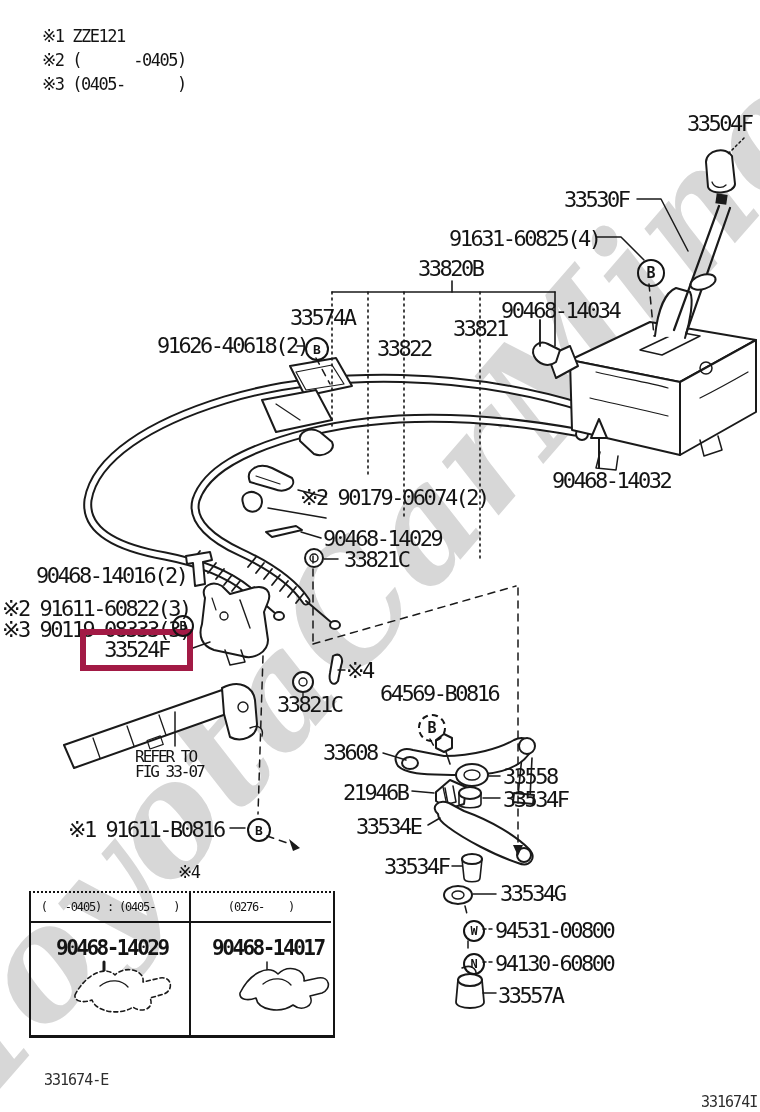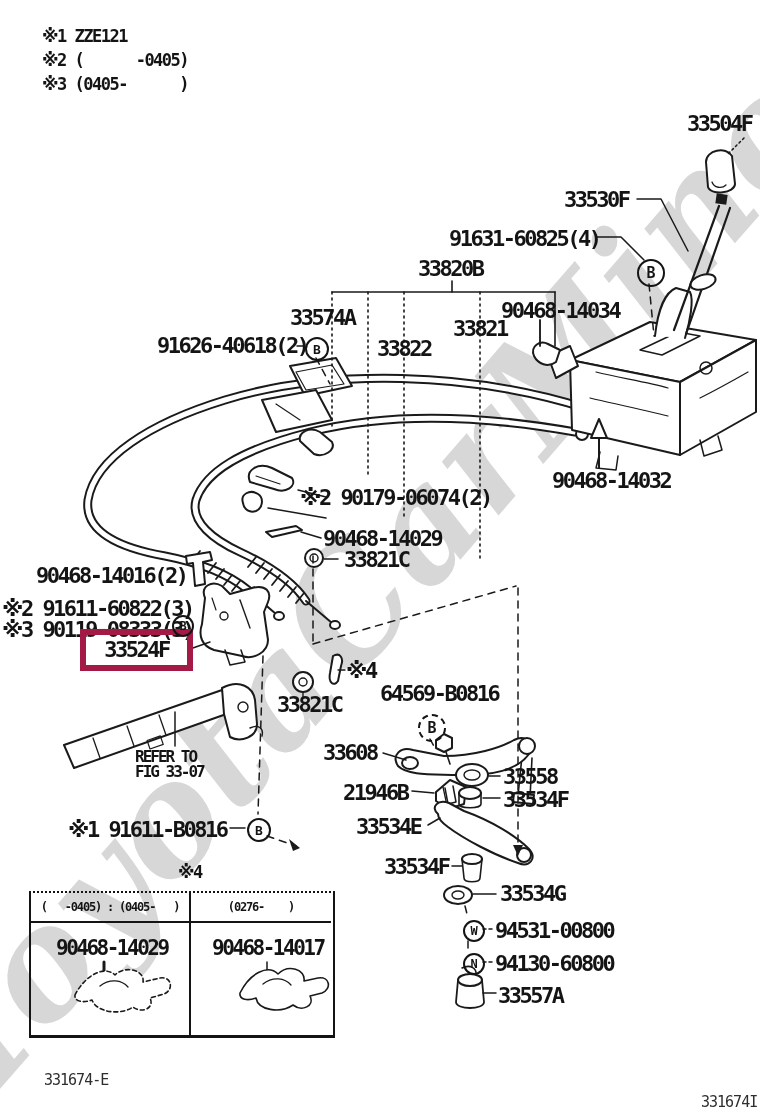--- a/index.html
+++ b/index.html
@@ -3,21 +3,21 @@
 <meta charset="utf-8">
 <style>
   html,body{margin:0;padding:0;background:#fff;}
   #page{position:relative;width:760px;height:1112px;background:#fff;overflow:hidden;
         font-family:"DejaVu Sans Mono","DejaVu Sans",monospace;}
   #watermark{position:absolute;left:-300px;top:460px;width:1400px;text-align:center;
         font-family:"DejaVu Serif",serif;font-style:italic;font-weight:bold;
         font-size:150px;color:#d7d7d7;transform:rotate(-49deg);transform-origin:center center;
         white-space:nowrap;z-index:0;letter-spacing:2px;}
   svg.art{position:absolute;left:0;top:0;z-index:1;}
-  .plabel{position:absolute;z-index:2;font-weight:bold;font-size:22px;letter-spacing:-2.5px;
+  .plabel{position:absolute;z-index:2;font-weight:normal;font-size:22px;letter-spacing:-2.5px;
         color:#141414;white-space:pre;line-height:1.05;}
   .small{font-size:17px;letter-spacing:-1.5px;}
   .refer{font-size:16px;letter-spacing:-2px;}
   .tiny{font-size:12px;letter-spacing:-1.2px;}
   .footer{font-size:15px;letter-spacing:-1px;font-weight:normal;color:#2e2e2e;}
   .marker{position:absolute;z-index:2;border:2px solid #141414;border-radius:50%;
         display:flex;align-items:center;justify-content:center;font-weight:bold;
         color:#141414;background:transparent;}
   .m20{width:20px;height:20px;font-size:13px;}
   .m24{width:24px;height:24px;font-size:15px;}

